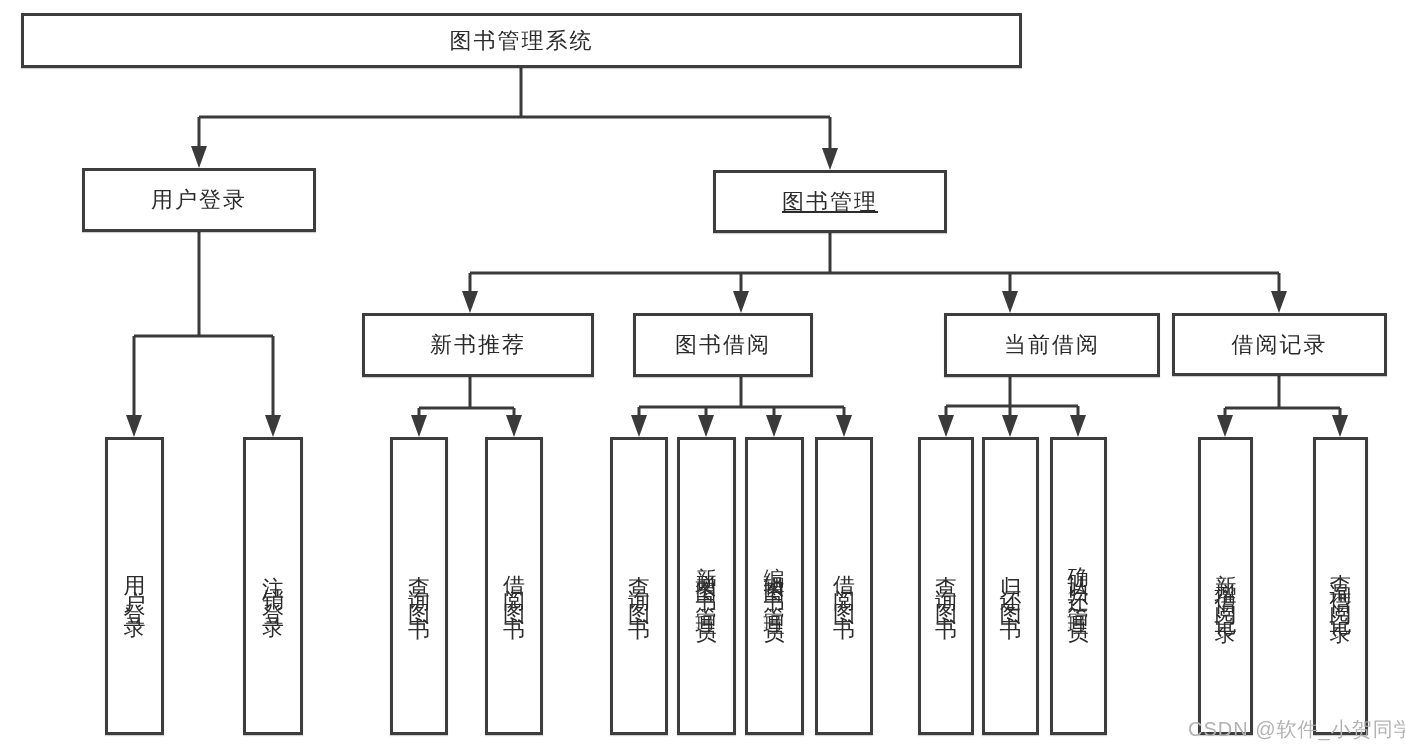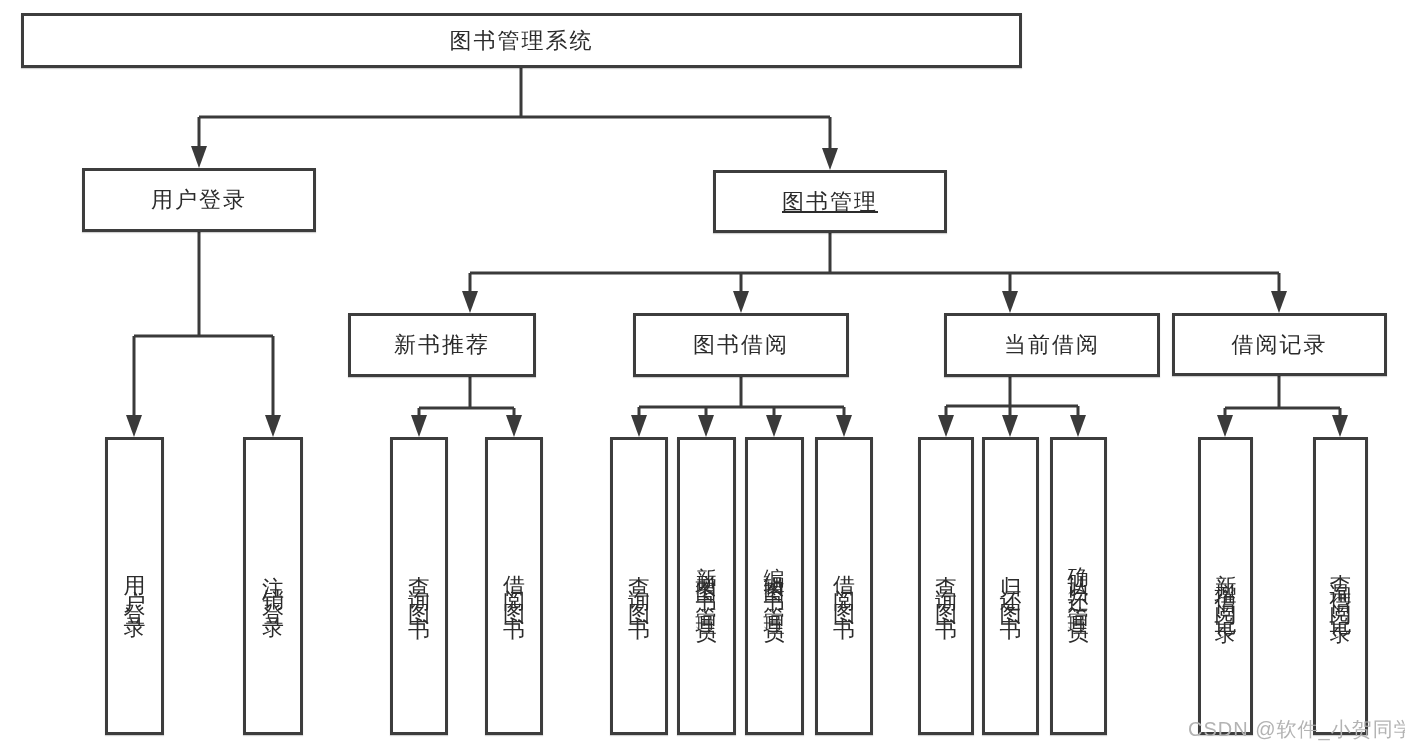--- a/index.html
+++ b/index.html
@@ -20,22 +20,22 @@
     writing-mode:vertical-rl;text-orientation:mixed;
     font-size:22px;letter-spacing:14px;line-height:1;
   }
   .v.sp10{letter-spacing:10px;}
   .v.sp8{letter-spacing:8px;font-size:21px;}
 
   
   .n-root       {left:21px;  top:13px;  width:1001px;height:55px;}
   .n-user-login {left:82px;  top:168px; width:234px; height:64px;}
   .n-book-mgmt  {left:713px; top:170px; width:234px; height:63px;text-decoration:underline;}
-  .n-new-book   {left:348px; top:313px; width:188px; height:64px;}
-  .n-book-borrow{left:633px; top:313px; width:216px; height:64px;}
+  .n-new-book   {left:362px; top:313px; width:232px; height:64px;}
+  .n-book-borrow{left:633px; top:313px; width:180px; height:64px;}
   .n-cur-borrow {left:944px; top:313px; width:216px; height:64px;}
   .n-records    {left:1172px;top:313px; width:215px; height:63px;}
 
   .leaf{top:437px;height:298px;}
   .lf1 {left:105px; width:59px;}
   .lf2 {left:243px; width:60px;}
   .lf3 {left:390px; width:58px;}
   .lf4 {left:485px; width:58px;}
   .lf5 {left:610px; width:58px;}
   .lf6 {left:677px; width:59px;}

